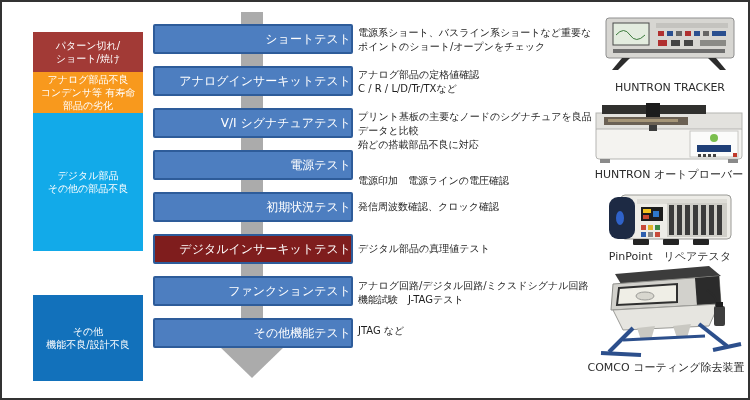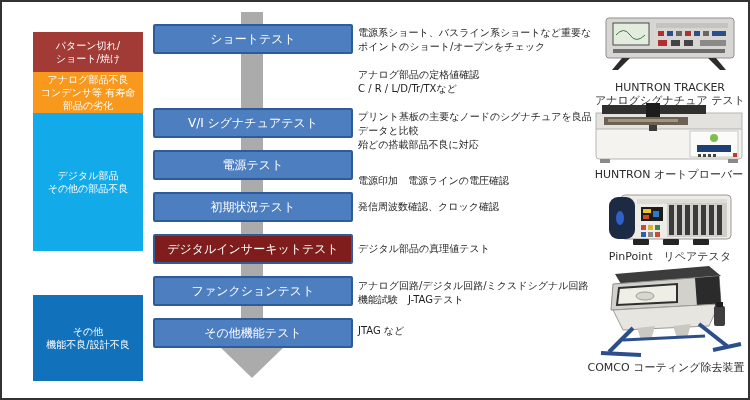--- a/index.html
+++ b/index.html
@@ -15,21 +15,21 @@
   .c0{top:30px;height:40px;}
   .c1{top:70px;height:41px;}
   .c2{top:111px;height:138px;}
   .c3{top:249px;height:86px;margin-top:44px;}
   
   .stem{position:absolute;left:239px;top:10px;width:22px;height:336px;z-index:1;}
   .head{position:absolute;left:217px;top:344px;width:66px;height:32px;z-index:1;
         clip-path:polygon(0 0,100% 0,50% 100%);}
   
   .step{position:absolute;left:151px;width:200px;height:30px;box-sizing:border-box;
-        border:2px solid;border-radius:2px;display:flex;align-items:center;justify-content:center;
+        border:2px solid;border-radius:2px;display:flex;align-items:center;justify-content:flex-end;
         color:#fff;font-size:12px;z-index:2;white-space:nowrap;}
   .s0{top:22px;}.s1{top:64px;}.s2{top:106px;}.s3{top:148px;}
   .s4{top:190px;}.s5{top:232px;}.s6{top:274px;}.s7{top:316px;}
   
   .desc{position:absolute;left:356px;width:240px;font-size:10px;line-height:14px;color:#1e1e1e;z-index:2;}
   .d0{top:24px;}.d1{top:66px;}.d2{top:108px;}.d3{top:172px;}
   .d4{top:198px;}.d5{top:240px;}.d6{top:277px;}.d7{top:322px;}
   
   .product{position:absolute;display:flex;flex-direction:column;align-items:center;z-index:2;}
   .p0{left:592px;top:14px;width:152px;gap:8px;}
@@ -68,20 +68,23 @@
       <span class="ln">その他</span>
       <span class="ln">機能不良/設計不良</span>
     </div>
   </div>
 
   <div class="stem" style="background-color: rgb(171, 171, 171);"></div>
   <div class="head" style="background-color: rgb(171, 171, 171);"></div>
 
   <div class="step s0" style="background-color: rgb(77, 126, 192); border-color: rgb(46, 92, 154);">
       <span>ショートテスト</span>
+    </div>
+  <div class="step s1" style="background-color: rgb(77, 126, 192); border-color: rgb(46, 92, 154);">
+      <span>アナログインサーキットテスト</span>
     </div>
   <div class="step s2" style="background-color: rgb(77, 126, 192); border-color: rgb(46, 92, 154);">
       <span>V/I シグナチュアテスト</span>
     </div>
   <div class="step s3" style="background-color: rgb(77, 126, 192); border-color: rgb(46, 92, 154);">
       <span>電源テスト</span>
     </div>
   <div class="step s4" style="background-color: rgb(77, 126, 192); border-color: rgb(46, 92, 154);">
       <span>初期状況テスト</span>
     </div>
@@ -141,21 +144,20 @@
       <rect x="58" y="24" width="9" height="6" fill="#b03030"></rect>
       <rect x="71" y="24" width="9" height="6" fill="#444"></rect>
       <rect x="84" y="24" width="9" height="6" fill="#444"></rect>
       <rect x="100" y="24" width="26" height="6" fill="#8a8a86"></rect>
       <rect x="13" y="33" width="112" height="4" fill="#6e6e6e"></rect>
       <polygon points="22,42 30,42 18,54 12,54" fill="#2c2c2c"></polygon>
       <polygon points="108,42 116,42 126,54 120,54" fill="#2c2c2c"></polygon>
     </svg>
     <div class="caption">
       <span class="ln">HUNTRON TRACKER</span>
-      <span class="ln">アナログシグナチュア テスト</span>
     </div>
   </div>
 
   <div class="product p1">
     <svg width="150" height="64" viewBox="0 0 150 64">
       <rect x="2" y="26" width="146" height="32" rx="3" fill="#f4f3f0" stroke="#b5b5b2"></rect>
       <rect x="2" y="12" width="146" height="16" fill="#e3e2de" stroke="#b5b5b2"></rect>
       <rect x="8" y="4" width="104" height="9" fill="#30302e"></rect>
       <rect x="52" y="2" width="14" height="22" fill="#1c1c1c"></rect>
       <rect x="55" y="22" width="8" height="8" fill="#3c3c3c"></rect>

